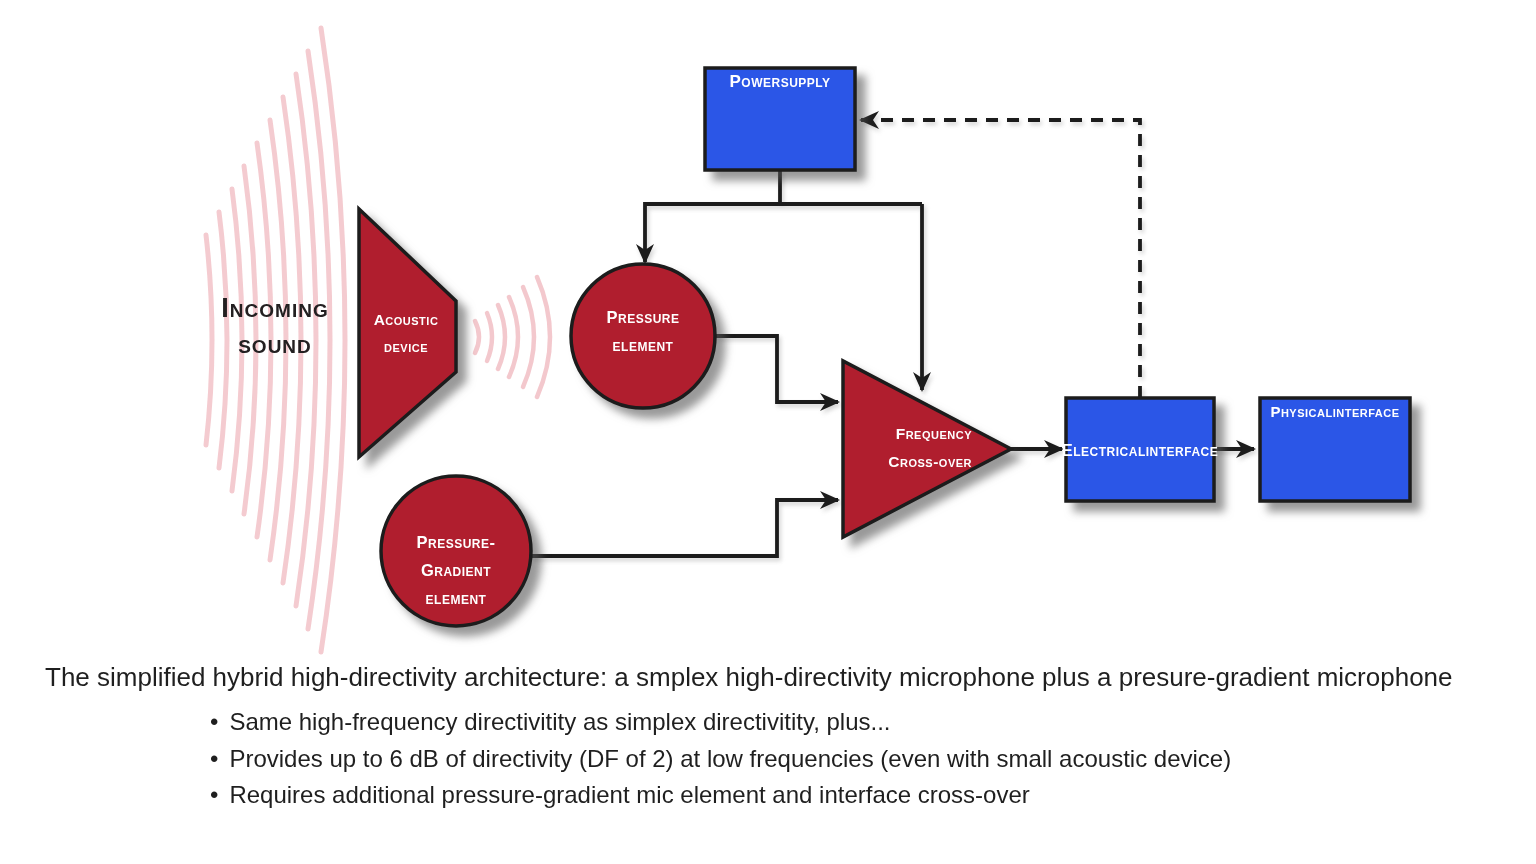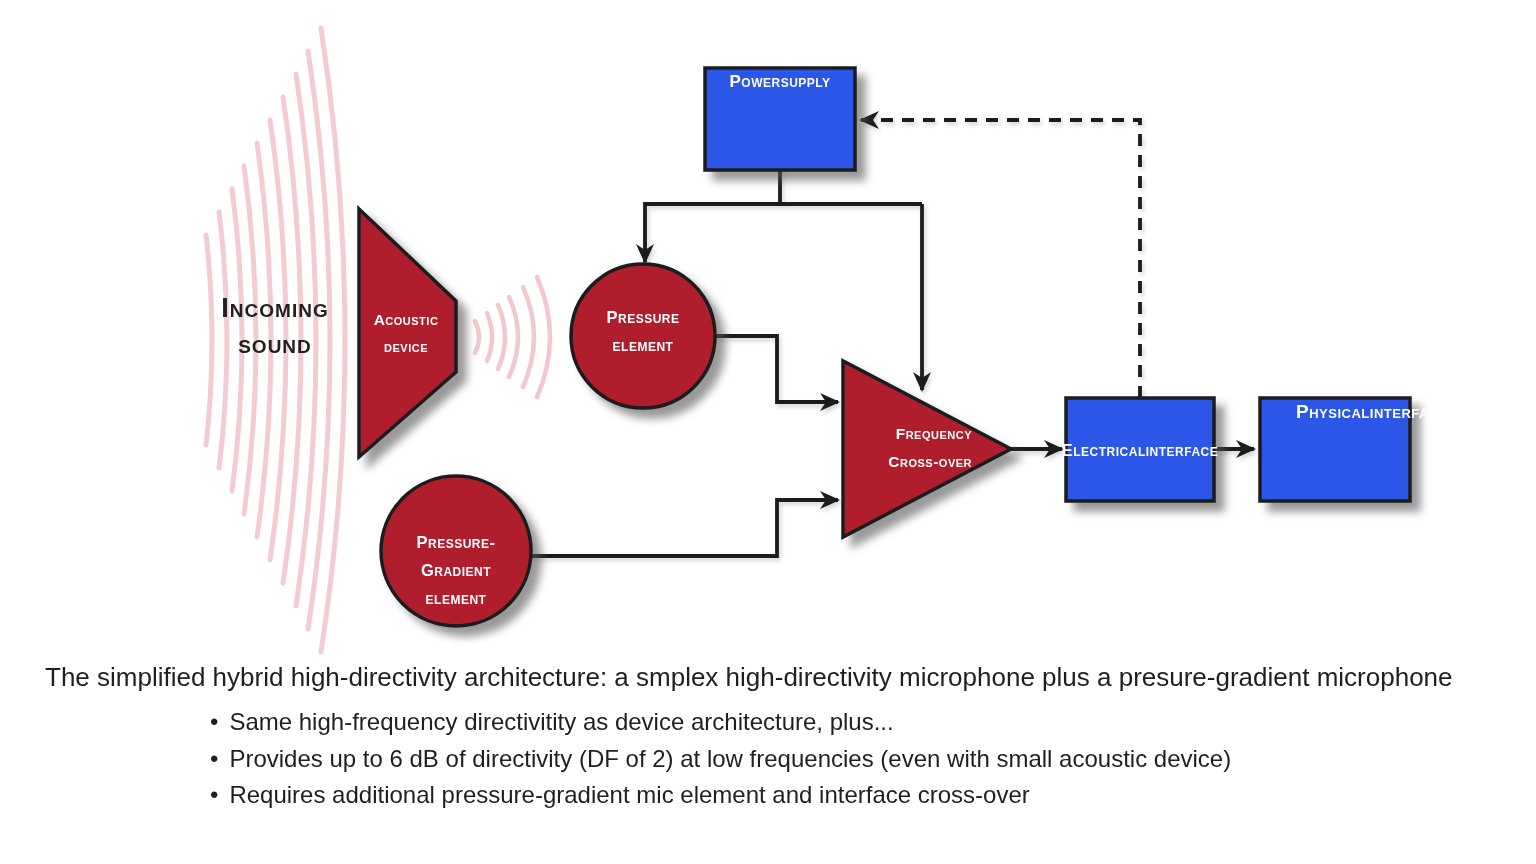--- a/index.html
+++ b/index.html
@@ -17,21 +17,21 @@
   .lbl span{display:block;}
   .boxlbl{display:flex;flex-direction:row;justify-content:center;}
   .lbl-incoming{left:160px;top:290px;width:230px;font-size:27px;line-height:36px;
                 color:var(--text-dark);letter-spacing:1px;}
   .lbl-acoustic{left:353px;top:306px;width:106px;font-size:15.5px;line-height:27px;}
   .lbl-power{left:705px;top:68px;width:150px;height:102px;font-size:17px;line-height:28px;}
   .lbl-pressure{left:571px;top:303px;width:144px;font-size:16.5px;line-height:28px;}
   .lbl-gradient{left:381px;top:528px;width:150px;font-size:16.5px;line-height:28px;}
   .lbl-crossover{left:840px;top:420px;width:132px;font-size:15.5px;line-height:28px;text-align:right;}
   .lbl-electrical{left:1066px;top:398px;width:148px;height:103px;font-size:16.5px;line-height:28px;align-items:center;}
-  .lbl-physical{left:1260px;top:398px;width:150px;height:103px;font-size:19px;line-height:28px;padding-left:37px;}
+  .lbl-physical{left:1260px;top:398px;width:150px;height:103px;font-size:15px;line-height:28px;}
   .caption{position:absolute;left:45px;top:662px;width:1460px;font-size:26px;
            color:#1f1f1f;}
   .bullets{position:absolute;left:210px;top:704px;width:1220px;font-size:24px;
            color:#1f1f1f;line-height:36.5px;}
   .bullet-line{display:flex;}
   .bullet-dot{margin-right:11px;}
 </style>
 </head>
 <body>
 
@@ -125,21 +125,21 @@
   <div class="lbl boxlbl lbl-physical">
     <span>Physical</span>
     <span>interface</span>
   </div>
 
   <div class="caption">The simplified hybrid high-directivity architecture: a smplex high-directivity microphone plus a presure-gradient microphone</div>
 
   <div class="bullets">
     <div class="bullet-line">
       <span class="bullet-dot">•</span>
-      <span>Same high-frequency directivitity as device architecture, plus...</span>
+      <span>Same high-frequency directivitity as simplex directivitity, plus...</span>
     </div>
     <div class="bullet-line">
       <span class="bullet-dot">•</span>
       <span>Provides up to 6 dB of directivity (DF of 2) at low frequencies (even with small acoustic device)</span>
     </div>
     <div class="bullet-line">
       <span class="bullet-dot">•</span>
       <span>Requires additional pressure-gradient mic element and interface cross-over</span>
     </div>
   </div>

